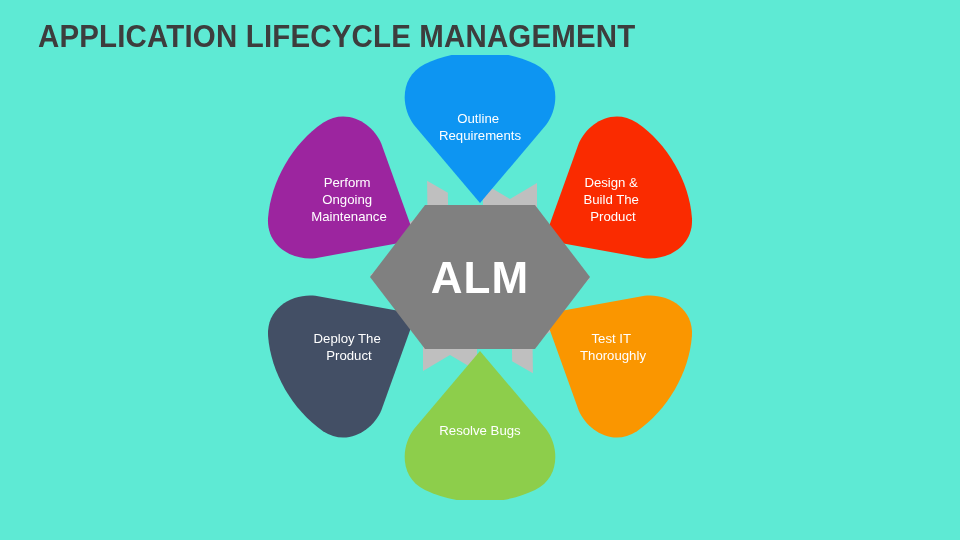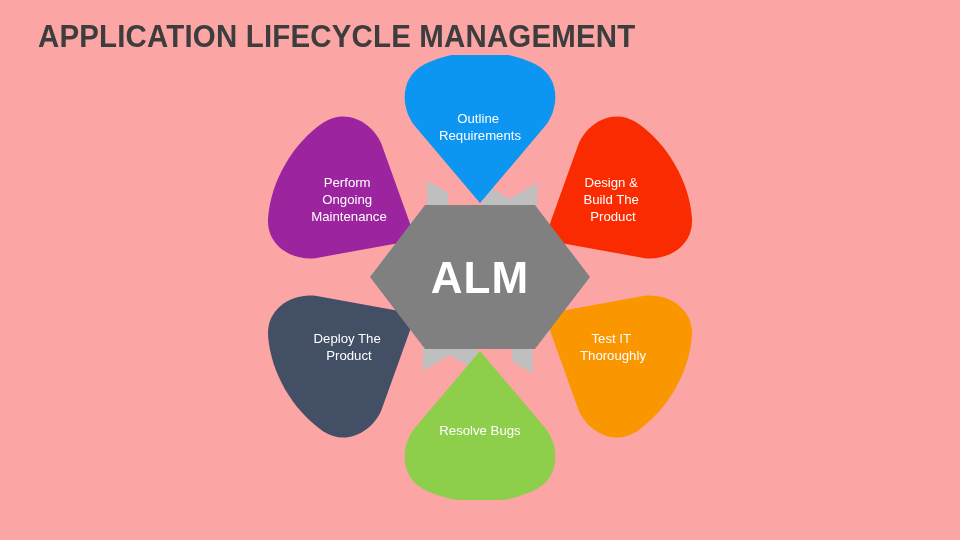--- a/index.html
+++ b/index.html
@@ -10,21 +10,21 @@
   body {
     width: 960px;
     height: 540px;
     position: relative;
     overflow: hidden;
     font-family: "Liberation Sans", sans-serif;
   }
   #slide {
     position: absolute;
     inset: 0;
-    background: #fca5a5;
+    background: #5eead4;
   }
   #page-title {
     position: absolute;
     left: 38px;
     top: 18px;
     font-family: "Liberation Sans", sans-serif;
     font-weight: bold;
     font-size: 32px;
     letter-spacing: 0.2px;
     color: #3d3d3d;

